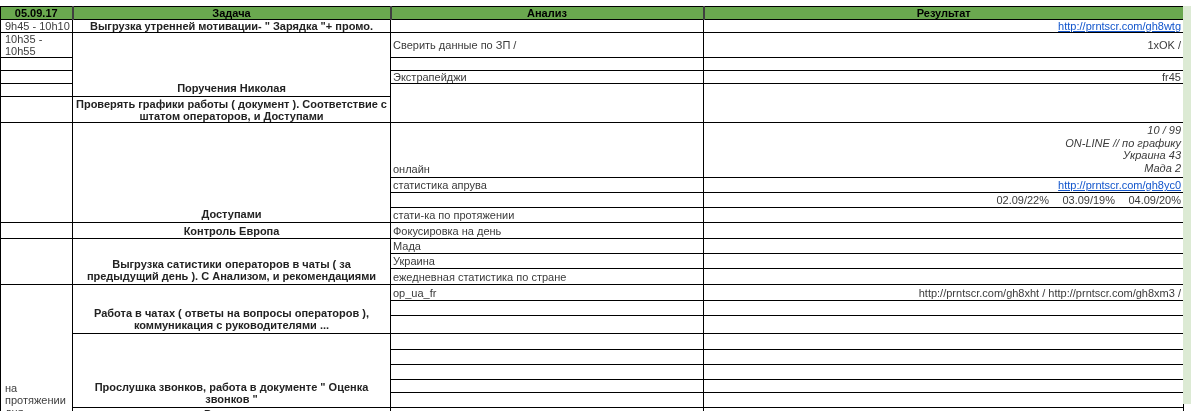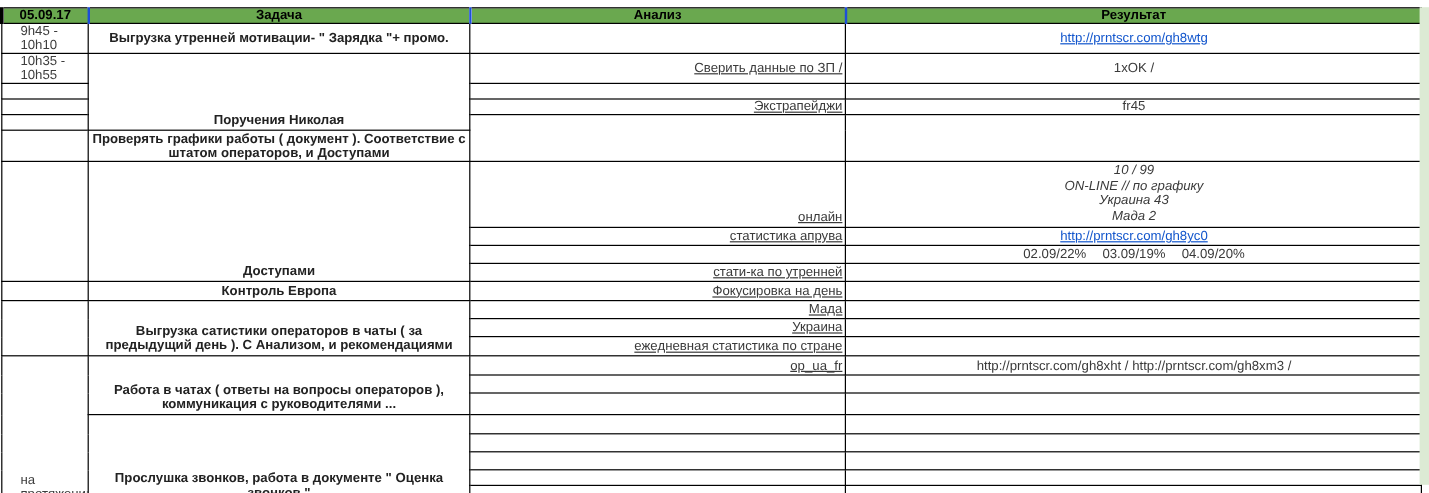--- a/index.html
+++ b/index.html
@@ -1,25 +1,25 @@
 <!DOCTYPE html>
 <html><head>
 <meta charset="utf-8">
 <style>
   html,body{margin:0;padding:0;background:#ffffff;}
   body{width:1191px;height:411px;position:relative;font-family:"Liberation Sans",sans-serif;}
   #sheet{position:absolute;left:0;top:6px;}
   table{border-collapse:collapse;table-layout:fixed;width:1183px;}
   td{border:1px solid #000000;font-size:11px;color:#3a3a3a;overflow:hidden;padding:0 2px;line-height:12px;vertical-align:middle;white-space:normal;}
-  tr.hdr td{background:#6aa84f;font-weight:bold;color:#000000;text-align:center;border-left:2px solid #1d4ed8;}
-  tr.hdr td:first-child{border-left:3px solid #000000;}
-  .c-time{text-align:left;color:#3d3d3d;padding-left:15px;}
+  tr.hdr td{background:#6aa84f;font-weight:bold;color:#000000;text-align:center;border-left:2px solid #404040;}
+  tr.hdr td:first-child{border-left:1px solid #000000;}
+  .c-time{text-align:left;color:#3d3d3d;padding-left:4px;}
   .c-task{text-align:center;font-weight:bold;color:#222222;}
-  .c-an{text-align:right;text-decoration:underline;}
-  .c-res{text-align:center;padding-left:3px;}
+  .c-an{text-align:left;}
+  .c-res{text-align:right;padding-left:3px;}
   .vb{vertical-align:bottom;padding-bottom:2px;}
   .vt{vertical-align:top;padding-top:1px;font-style:italic;}
   a.link{color:#1155cc;text-decoration:underline;cursor:pointer;}
   .mline div{line-height:12.5px;}
   .pct span{display:inline-block;width:66px;}
   #side-strip{position:absolute;left:1183px;top:6px;width:8px;height:398px;background:#dcead4;}
 </style>
 </head>
 <body>
 
@@ -95,21 +95,21 @@
   </tr>
 
   <tr style="height:15px">
     <td class="c-an"></td>
     <td class="c-res pct">
       <span>02.09/22%</span><span>03.09/19%</span><span>04.09/20%</span>
     </td>
   </tr>
 
   <tr style="height:15px">
-    <td class="c-an">стати-ка по утренней</td>
+    <td class="c-an">стати-ка по протяжении</td>
     <td class="c-res"></td>
   </tr>
 
   <tr style="height:16px">
     <td class="c-time"></td>
     <td class="c-task">Контроль Европа</td>
     <td class="c-an">Фокусировка на день</td>
     <td class="c-res"></td>
   </tr>
 

